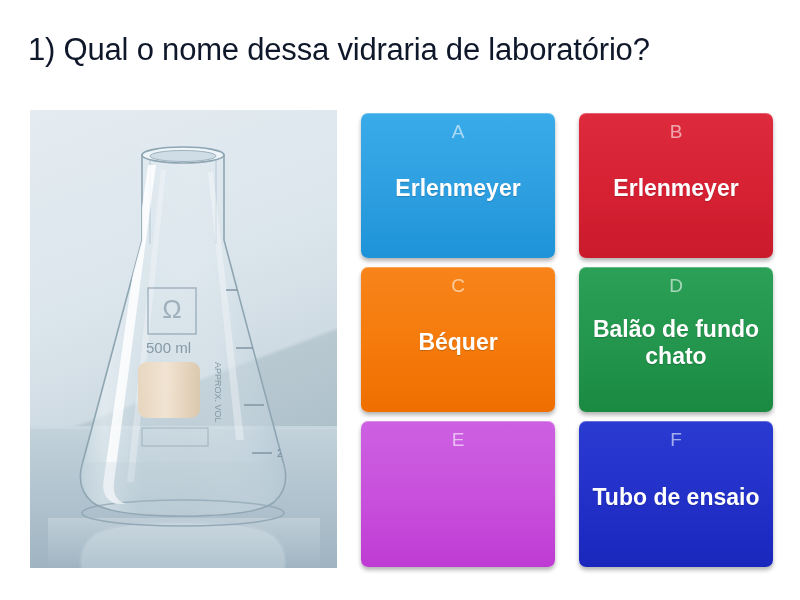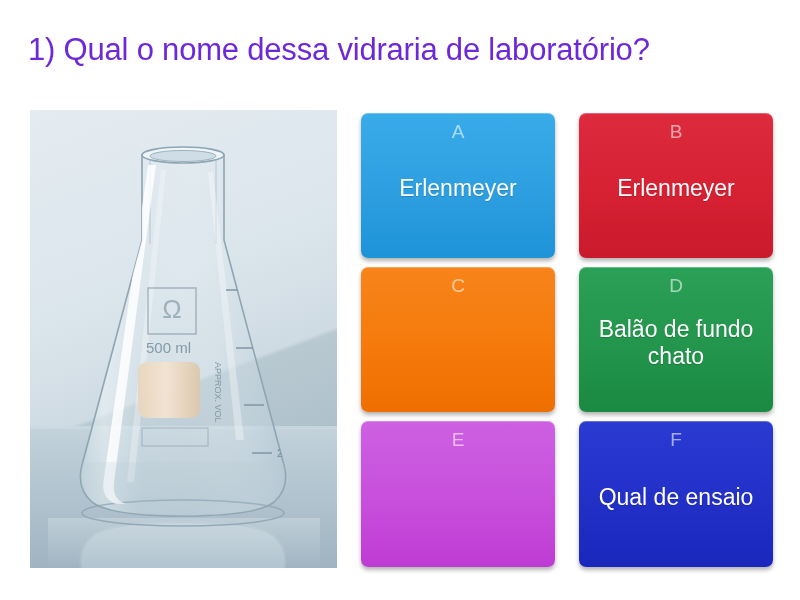--- a/index.html
+++ b/index.html
@@ -16,21 +16,21 @@
   }
 
   
   #question-title {
     position: absolute;
     left: 28px;
     top: 30px;
     width: 752px;
     font-size: 31px;
     line-height: 40px;
-    color: #6d28d9;
+    color: #0f172a;
     font-weight: 400;
     letter-spacing: -0.2px;
     white-space: nowrap;
   }
 
   
   #media-panel {
     position: absolute;
     left: 30px;
     top: 110px;
@@ -80,21 +80,21 @@
 
   .answer-text {
     flex: 1 1 auto;
     display: flex;
     align-items: center;
     justify-content: center;
     text-align: center;
     color: #ffffff;
     font-size: 23px;
     line-height: 27px;
-    font-weight: normal;
+    font-weight: bold;
     padding: 0 2px 14px 2px;
     text-shadow: 0 1px 1px rgba(0,0,0,0.18);
     word-break: break-word;
   }
 
   
   .card-a { background: linear-gradient(180deg, #3aabe9 0%, #2d9fe0 55%, #1e93d8 100%); }
   .card-b { background: linear-gradient(180deg, #dd2a3d 0%, #d62133 55%, #c91a2b 100%); }
   .card-c { background: linear-gradient(180deg, #f8841a 0%, #f57a0b 55%, #ee6f00 100%); }
   .card-d { background: linear-gradient(180deg, #2ba057 0%, #23954c 55%, #1a8941 100%); }
@@ -210,29 +210,30 @@
     <div class="answer-text">Erlenmeyer</div>
   </div>
 
   <div class="answer-card card-b">
     <div class="answer-letter">B</div>
     <div class="answer-text">Erlenmeyer</div>
   </div>
 
   <div class="answer-card card-c">
     <div class="answer-letter">C</div>
+    <div class="answer-text">Béquer</div>
   </div>
 
   <div class="answer-card card-d">
     <div class="answer-letter">D</div>
     <div class="answer-text">Balão de fundo chato</div>
   </div>
 
   <div class="answer-card card-e">
     <div class="answer-letter">E</div>
   </div>
 
   <div class="answer-card card-f">
     <div class="answer-letter">F</div>
-    <div class="answer-text">Qual de ensaio</div>
+    <div class="answer-text">Tubo de ensaio</div>
   </div>
 
 </div>
 
 </body></html>

